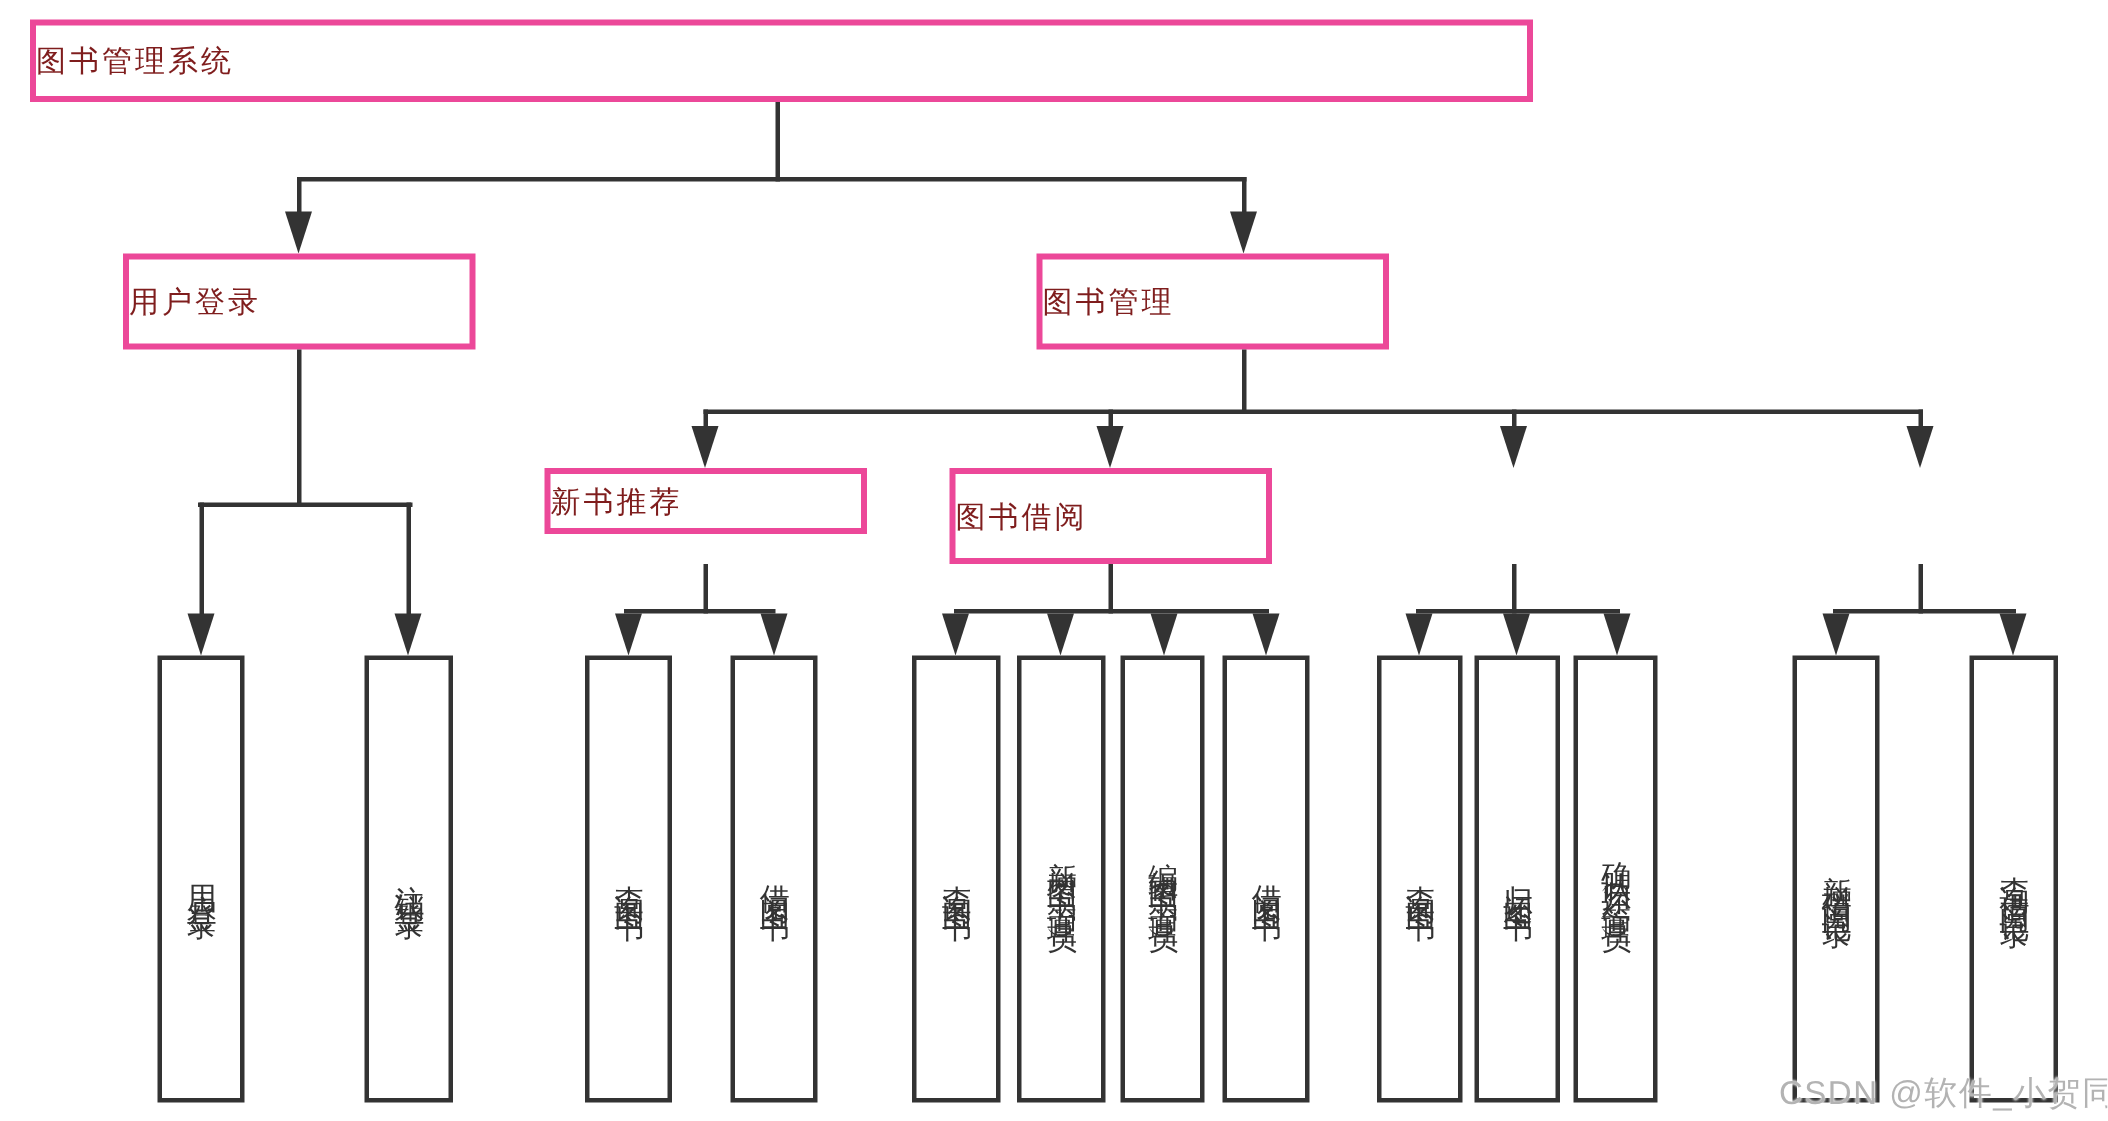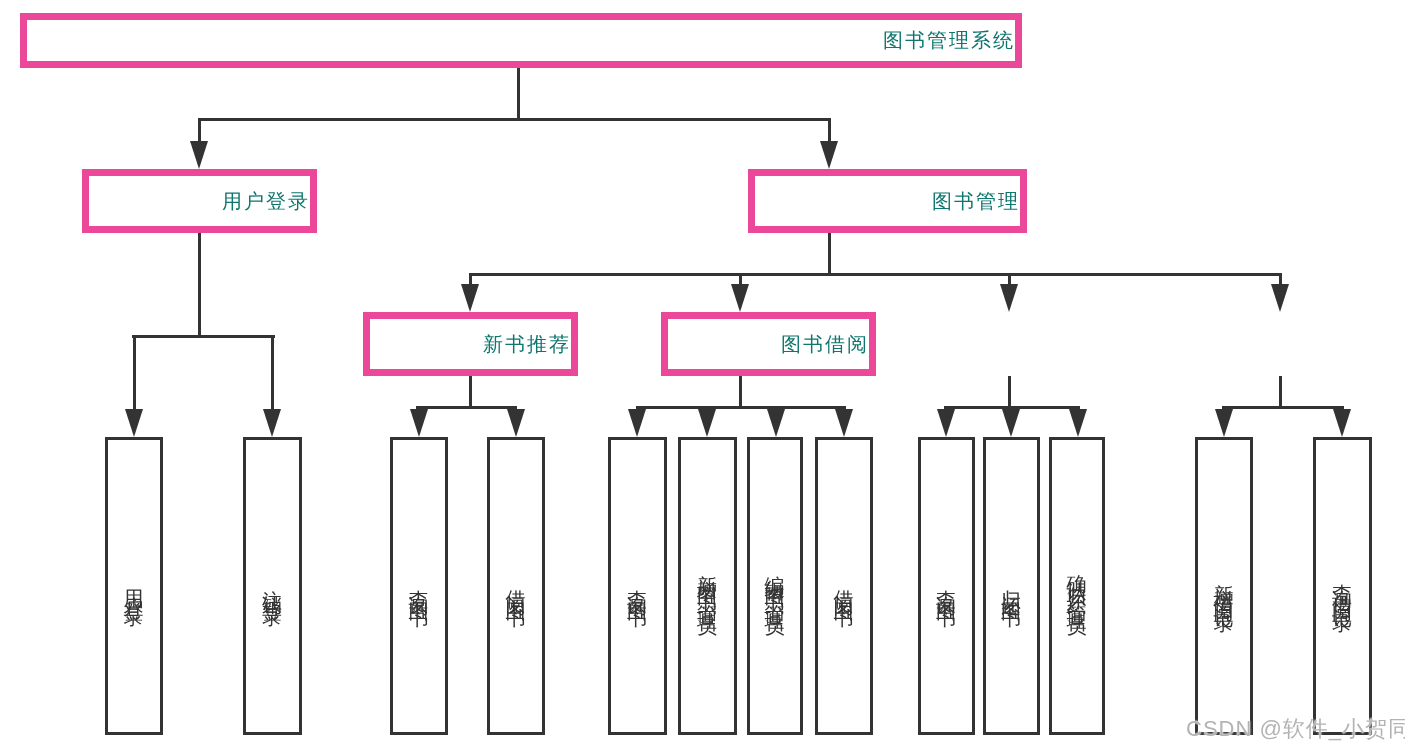--- a/index.html
+++ b/index.html
@@ -1,23 +1,23 @@
 <!DOCTYPE html>
 <html><head>
 <meta charset="utf-8">
 <style>
   html,body{margin:0;padding:0;background:#ffffff;}
   .canvas{
     position:relative;width:1405px;height:747px;background:#ffffff;
     font-family:"Liberation Sans",sans-serif;color:#333333;overflow:hidden;
   }
   .box{
-    position:absolute;box-sizing:border-box;border:7px solid #ec4899;background:#ffffff;
-    display:flex;align-items:center;justify-content:flex-end;
-    font-size:20px;letter-spacing:2px;color:#0f766e;white-space:nowrap;
+    position:absolute;box-sizing:border-box;border:4px solid #ec4899;background:#ffffff;
+    display:flex;align-items:center;justify-content:flex-start;
+    font-size:20px;letter-spacing:2px;color:#7f1d1d;white-space:nowrap;
   }
   .vbox{
     position:absolute;box-sizing:border-box;border:3px solid #333333;background:#ffffff;
     display:flex;align-items:center;justify-content:center;
     font-size:20px;color:#333333;
     writing-mode:vertical-rl;text-orientation:mixed;letter-spacing:6px;line-height:1;
   }
   .hline,.vline{position:absolute;background:#333333;}
   .hline{height:3px;}
   .vline{width:3px;}
@@ -44,21 +44,21 @@
   <div class="vline" style="left:517px;top:68px;height:53px;"></div>
   <div class="hline" style="left:198px;top:118px;width:633px;"></div>
   <div class="vline" style="left:198px;top:118px;height:25px;"></div>
   <div class="ah" style="left:190px;top:141px;"></div>
   <div class="vline" style="left:828px;top:118px;height:25px;"></div>
   <div class="ah" style="left:820px;top:141px;"></div>
 
   <div class="box" style="left:82px;top:169px;width:235px;height:64px;">
     <span>用户登录</span>
   </div>
-  <div class="box" style="left:748px;top:169px;width:279px;height:64px;padding-left:12px;">
+  <div class="box" style="left:691px;top:169px;width:235px;height:64px;">
     <span>图书管理</span>
   </div>
 
   <div class="vline" style="left:198px;top:233px;height:105px;"></div>
   <div class="hline" style="left:132px;top:335px;width:143px;"></div>
   <div class="vline" style="left:133px;top:335px;height:76px;"></div>
   <div class="ah" style="left:125px;top:409px;"></div>
   <div class="vline" style="left:271px;top:335px;height:76px;"></div>
   <div class="ah" style="left:263px;top:409px;"></div>
 
@@ -66,24 +66,24 @@
   <div class="hline" style="left:469px;top:273px;width:813px;"></div>
   <div class="vline" style="left:469px;top:273px;height:14px;"></div>
   <div class="ah" style="left:461px;top:284px;"></div>
   <div class="vline" style="left:739px;top:273px;height:14px;"></div>
   <div class="ah" style="left:731px;top:284px;"></div>
   <div class="vline" style="left:1008px;top:273px;height:14px;"></div>
   <div class="ah" style="left:1000px;top:284px;"></div>
   <div class="vline" style="left:1279px;top:273px;height:14px;"></div>
   <div class="ah" style="left:1271px;top:284px;"></div>
 
-  <div class="box" style="left:363px;top:312px;width:215px;height:64px;">
+  <div class="box" style="left:363px;top:312px;width:215px;height:44px;">
     <span>新书推荐</span>
   </div>
-  <div class="box" style="left:633px;top:312px;width:215px;height:64px;margin-left:28px;">
+  <div class="box" style="left:633px;top:312px;width:215px;height:64px;">
     <span>图书借阅</span>
   </div>
 
   <div class="vline" style="left:469px;top:376px;height:33px;"></div>
   <div class="hline" style="left:416px;top:406px;width:101px;"></div>
   <div class="ah" style="left:410px;top:409px;"></div>
   <div class="ah" style="left:507px;top:409px;"></div>
 
   <div class="vline" style="left:739px;top:376px;height:33px;"></div>
   <div class="hline" style="left:636px;top:406px;width:210px;"></div>

